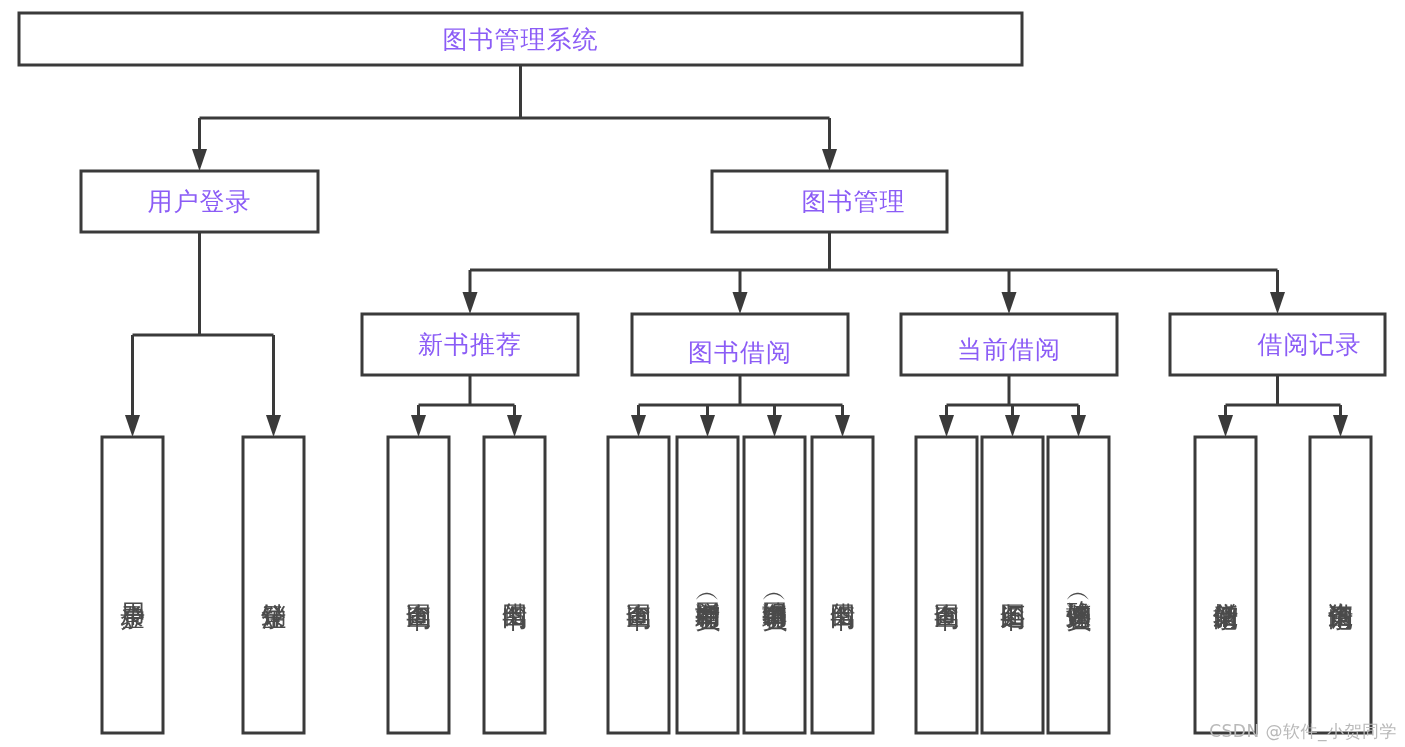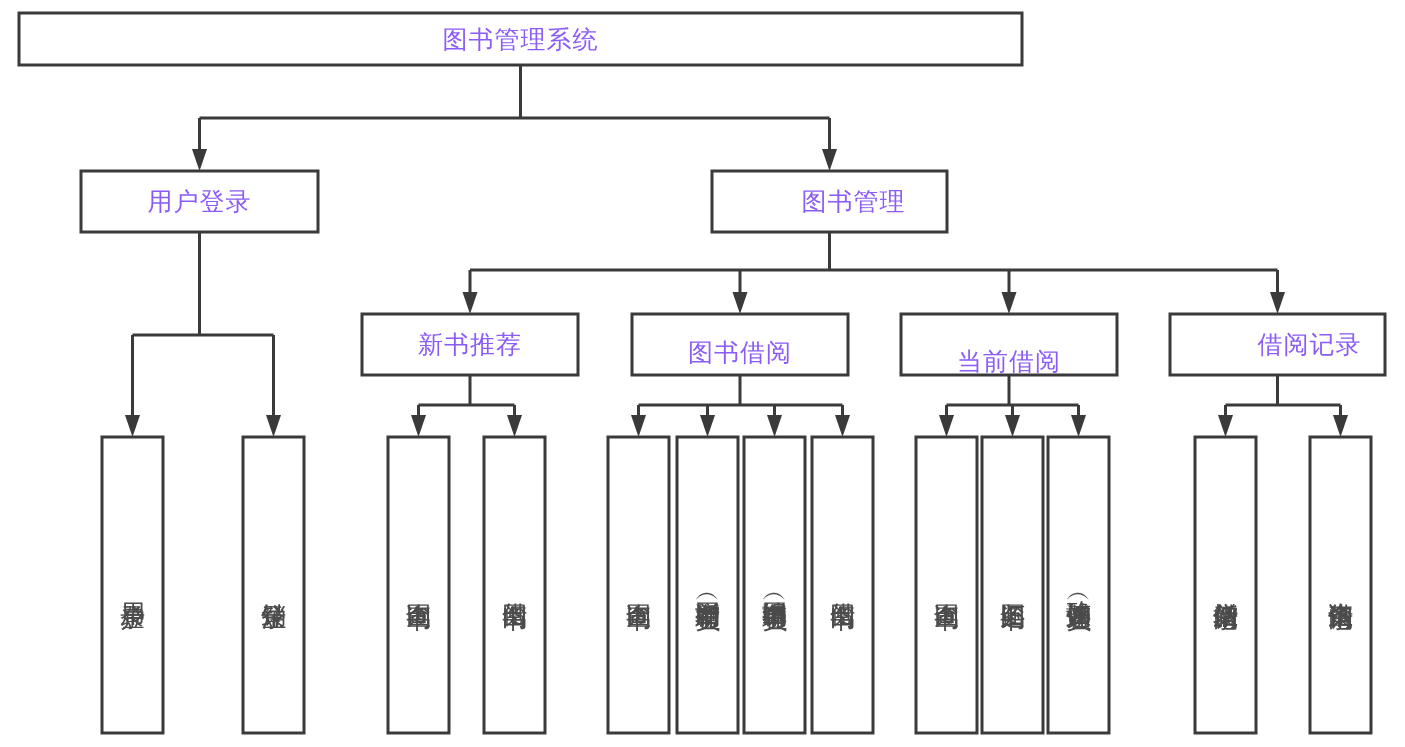--- a/index.html
+++ b/index.html
@@ -147,31 +147,32 @@
         <rect class="node-box" x="1310" y="437" width="61" height="296"></rect>
       </g>
   </svg>
 
   <div id="labels-layer">
       <div class="horiz-label" style="left: 19px; top: 13px; width: 1003px; height: 52px;">图书管理系统</div>
       <div class="horiz-label" style="left: 81px; top: 171px; width: 237px; height: 61px;">用户登录</div>
       <div class="horiz-label" style="left: 712px; top: 171px; width: 235px; height: 61px; margin-left: 24px;">图书管理</div>
       <div class="horiz-label" style="left: 362px; top: 314px; width: 216px; height: 61px;">新书推荐</div>
       <div class="horiz-label" style="left: 632px; top: 314px; width: 216px; height: 76px;">图书借阅</div>
-      <div class="horiz-label" style="left: 901px; top: 326px; width: 216px; height: 70px;">当前借阅</div>
+      <div class="horiz-label" style="left: 901px; top: 314px; width: 216px; height: 70px;">当前借阅</div>
       <div class="horiz-label" style="left: 1170px; top: 314px; width: 215px; height: 61px; padding-left: 32px;">借阅记录</div>
       <div class="vert-label" style="left: 102px; top: 437px; width: 61px; height: 296px;">用户登录</div>
       <div class="vert-label" style="left: 243px; top: 437px; width: 61px; height: 296px;">注销登录</div>
       <div class="vert-label" style="left: 388px; top: 437px; width: 61px; height: 296px;">查询图书</div>
       <div class="vert-label" style="left: 484px; top: 437px; width: 61px; height: 296px;">借阅图书</div>
       <div class="vert-label" style="left: 608px; top: 437px; width: 61px; height: 296px;">查询图书</div>
       <div class="vert-label" style="left: 677px; top: 437px; width: 61px; height: 296px;">新增图书（管理员）</div>
       <div class="vert-label" style="left: 744px; top: 437px; width: 61px; height: 296px;">编辑图书（管理员）</div>
       <div class="vert-label" style="left: 812px; top: 437px; width: 61px; height: 296px;">借阅图书</div>
       <div class="vert-label" style="left: 916px; top: 437px; width: 61px; height: 296px;">查询图书</div>
       <div class="vert-label" style="left: 982px; top: 437px; width: 61px; height: 296px;">归还图书</div>
       <div class="vert-label" style="left: 1048px; top: 437px; width: 61px; height: 296px;">确认归还（管理员）</div>
       <div class="vert-label" style="left: 1195px; top: 437px; width: 61px; height: 296px;">新增借阅记录</div>
       <div class="vert-label" style="left: 1310px; top: 437px; width: 61px; height: 296px;">查询借阅记录</div>
     </div>
 
+  <div id="watermark">CSDN @软件_小贺同学</div>
 
 </div>
 
 </body></html>

